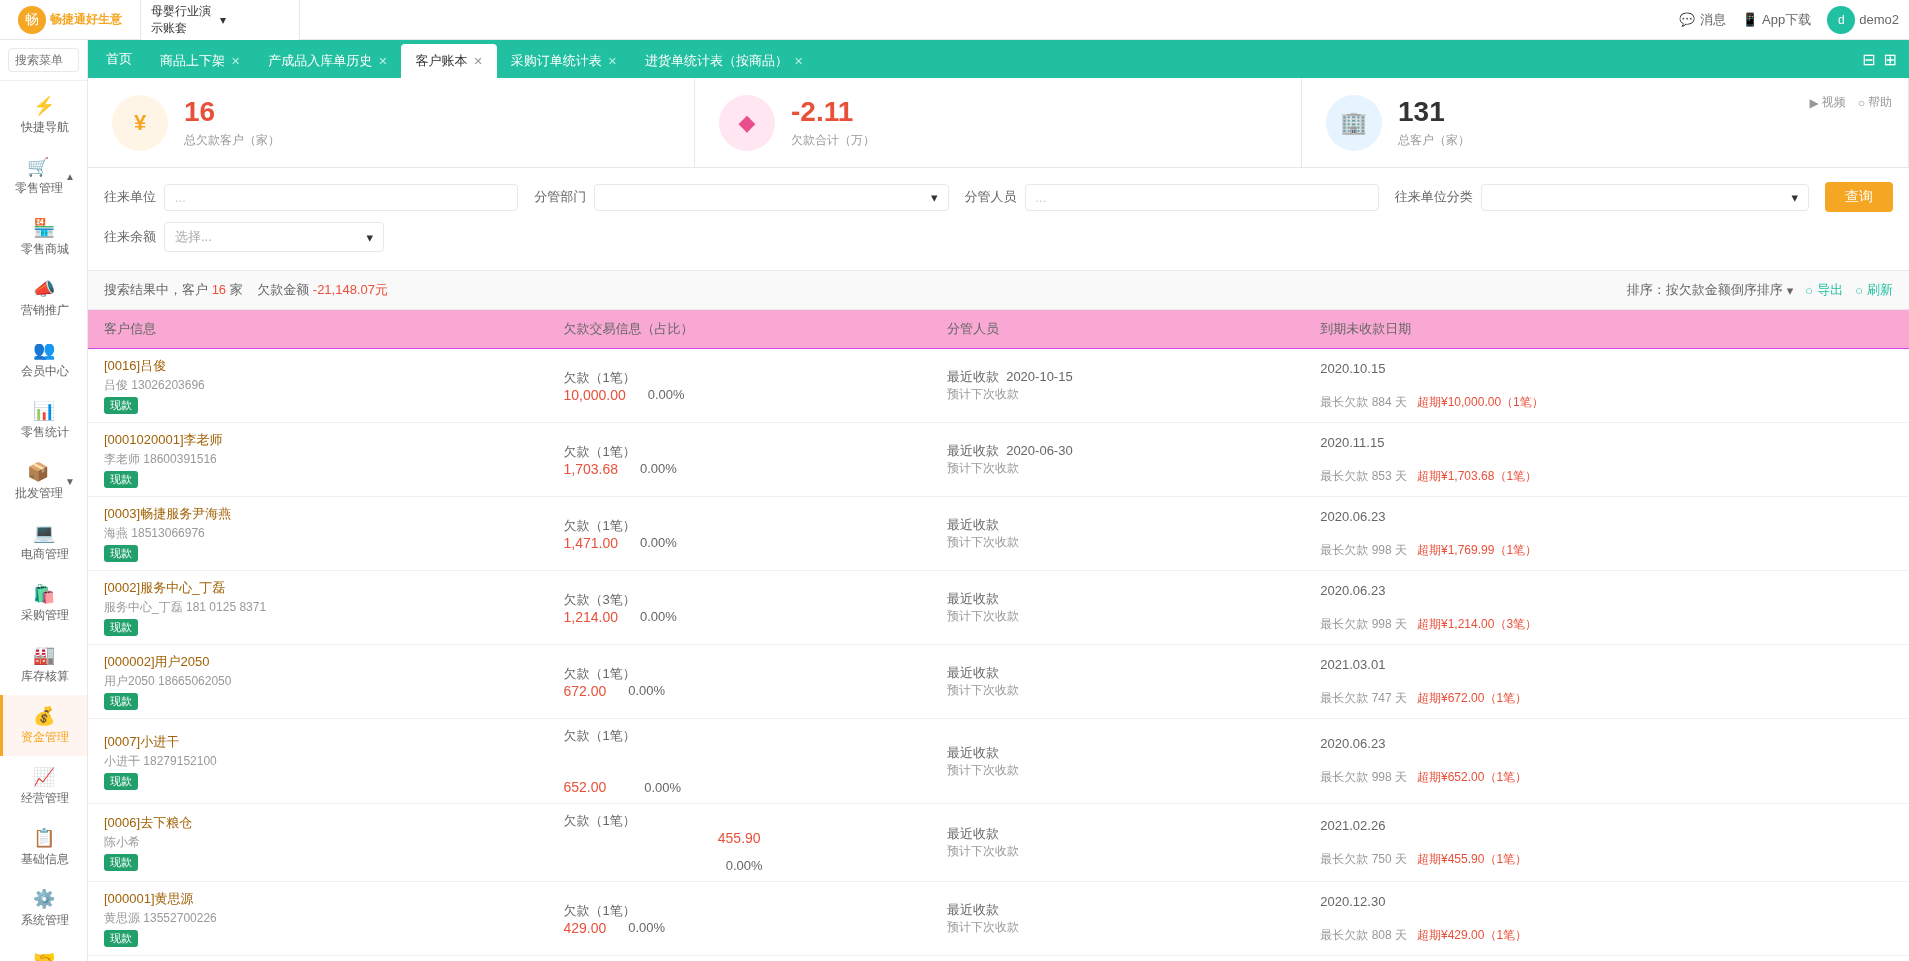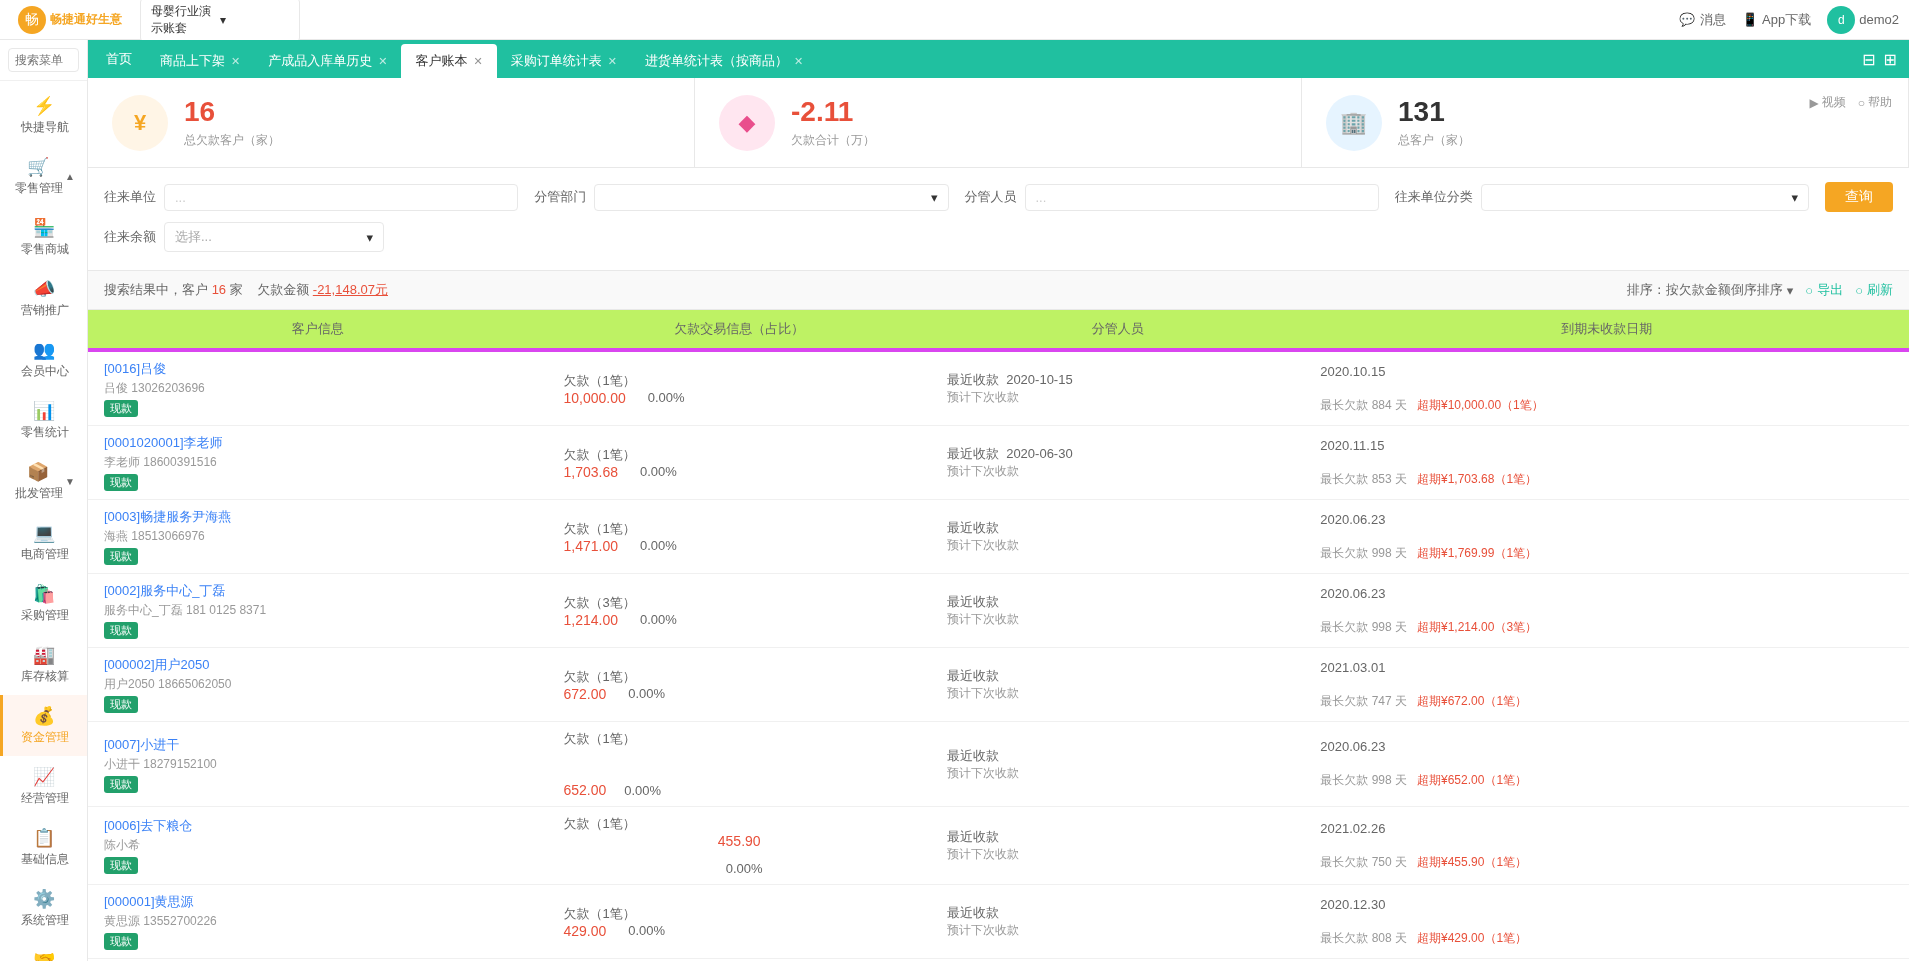--- a/index.html
+++ b/index.html
@@ -56,33 +56,33 @@
     .filter-label { color: #666; font-size: 13px; white-space: nowrap; }
     .filter-input { flex: 1; border: 1px solid #e8e8e8; border-radius: 4px; padding: 5px 10px; font-size: 13px; display: flex; align-items: center; justify-content: space-between; cursor: pointer; }
     .filter-select { flex: 1; border: 1px solid #e8e8e8; border-radius: 4px; padding: 5px 10px; font-size: 13px; display: flex; align-items: center; justify-content: space-between; cursor: pointer; }
     .filter-btn-search { background: #f5a623; color: #fff; border: none; border-radius: 4px; padding: 6px 20px; font-size: 14px; cursor: pointer; }
     .collapse-btn { text-align: center; color: #20c0a0; font-size: 12px; cursor: pointer; padding: 4px; border-top: 1px solid #f5f5f5; }
 
     
     .table-header-bar { background: #f9f9f9; padding: 10px 16px; display: flex; align-items: center; justify-content: space-between; border-bottom: 1px solid #e8e8e8; }
     .search-result { font-size: 13px; color: #666; }
     .search-result span.count { color: #e8503a; }
-    .search-result span.amount { color: #e8503a; text-decoration: underline; }
+    .search-result span.amount { color: #e8503a; }
     .table-actions { display: flex; align-items: center; gap: 12px; font-size: 13px; color: #666; }
     .sort-btn { display: flex; align-items: center; gap: 4px; cursor: pointer; }
     .export-btn { color: #20c0a0; cursor: pointer; display: flex; align-items: center; gap: 4px; }
     .refresh-btn { color: #20c0a0; cursor: pointer; display: flex; align-items: center; gap: 4px; }
 
     
     .table-container { flex: 1; overflow-y: auto; background: #fff; }
     .data-table { width: 100%; border-collapse: collapse; }
-    .data-table thead th { padding: 10px 16px; text-align: center; font-weight: 500; color: #666; font-size: 13px; background: #bef264; border-bottom: 4px solid #d946ef; }
+    .data-table thead th { padding: 10px 16px; text-align: left; font-weight: 500; color: #666; font-size: 13px; background: #f9a8d4; border-bottom: 1px solid #d946ef; }
     .data-table tbody tr { border-bottom: 1px solid #f0f0f0; }
     .data-table td { padding: 8px 16px; vertical-align: middle; }
-    .customer-name { color: #3b82f6; cursor: pointer; font-size: 13px; }
+    .customer-name { color: #a16207; cursor: pointer; font-size: 13px; }
     .customer-meta { font-size: 12px; color: #999; margin-top: 2px; }
     .tag-xianhuo { background: #22a06b; color: #fff; font-size: 11px; padding: 1px 6px; border-radius: 3px; display: inline-block; margin-top: 3px; }
     .debt-count { font-size: 13px; color: #666; }
     .debt-amount { color: #e8503a; font-size: 14px; font-weight: 500; }
     .ratio { color: #666; font-size: 13px; margin-left: 10px; }
     .recent-payment { font-size: 13px; color: #666; }
     .next-payment { font-size: 12px; color: #999; }
     .overdue-date { font-size: 13px; color: #666; }
     .overdue-info { font-size: 12px; color: #999; margin-top: 18px; }
     .overdue-link { color: #e8503a; cursor: pointer; }
@@ -482,21 +482,21 @@
               <tr>
     <td>
       <div>
         <span class="customer-name">[0007]小进干</span>
       </div>
       <div class="customer-meta">小进干 18279152100</div>
       <div><span class="tag-xianhuo">现款</span></div>
     </td>
     <td>
       <div class="debt-count">欠款（1笔）</div>
-      <div style="display:flex;align-items:center;gap:8px;margin-top:34px;">
+      <div style="display:flex;align-items:center;gap:28px;margin-top:34px;">
         <span class="debt-amount">652.00</span>
         <span class="ratio">0.00%</span>
       </div>
     </td>
     <td>
       <div class="recent-payment">
         最近收款
       </div>
       <div class="next-payment">预计下次收款</div>
     </td>

